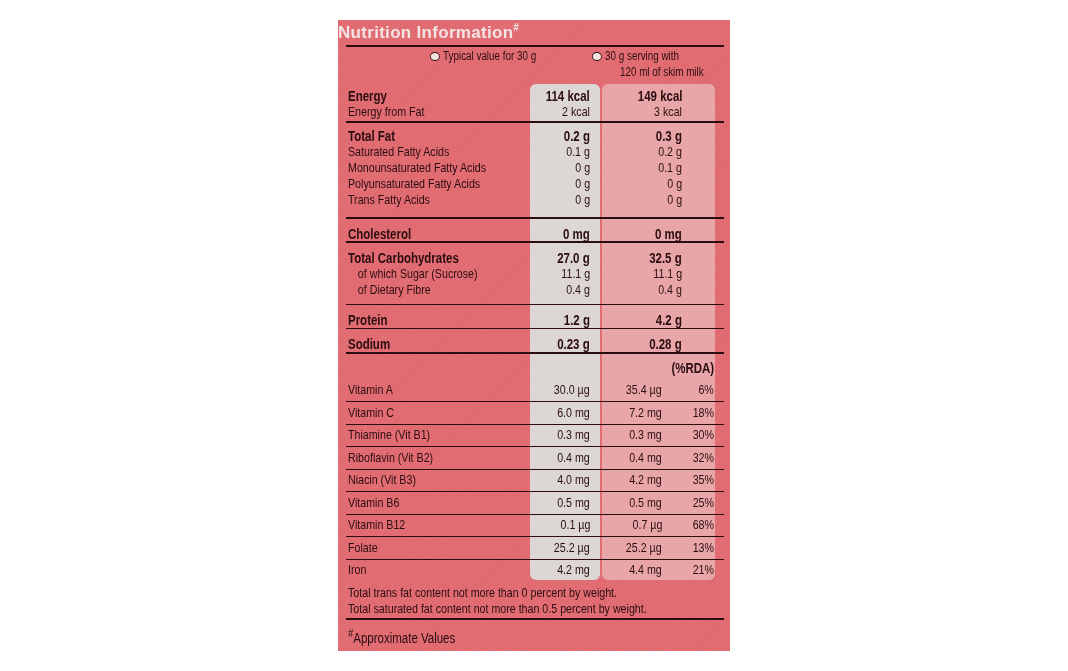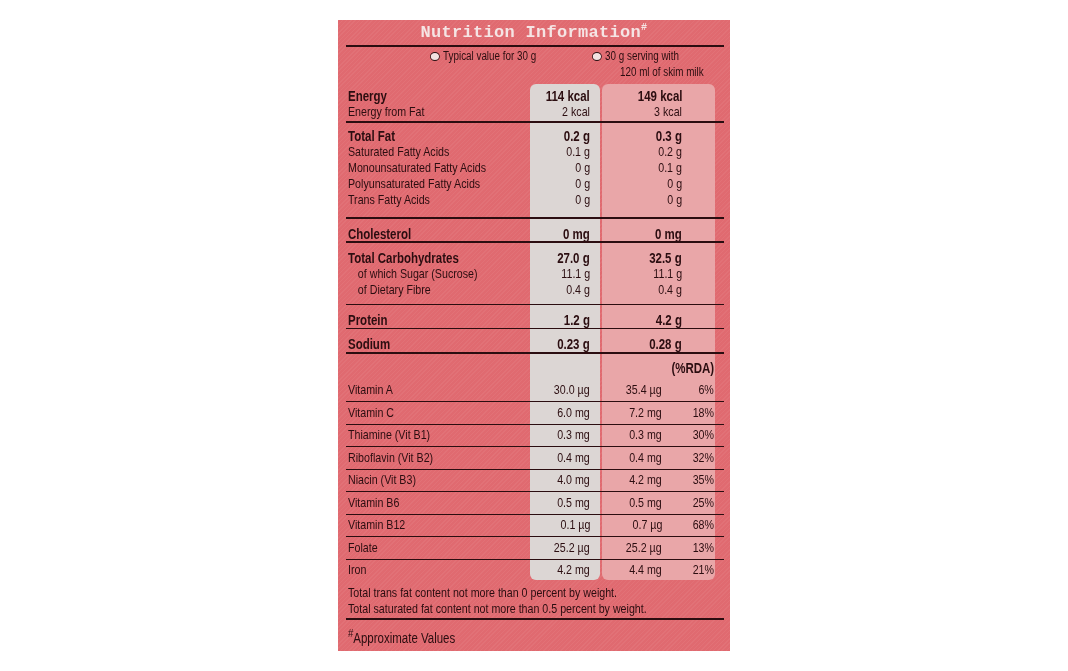--- a/index.html
+++ b/index.html
@@ -7,22 +7,22 @@
     width:1068px; height:671px; background:#ffffff; position:relative; overflow:hidden;
     font-family:"Liberation Sans", sans-serif;
   }
   .panel {
     position:absolute; left:338px; top:20px; width:392px; height:631px;
     background:#e06a70;
     background-image: repeating-linear-gradient(135deg, rgba(255,255,255,0.05) 0 1px, rgba(0,0,0,0) 1px 3px);
     color:#2b0d10;
   }
   .title {
-    position:absolute; left:0; top:2px; width:392px; text-align:center;
-    font-family:Liberation Mono, monospace; font-weight:bold; font-size:17px; color:#f5e4e4; letter-spacing:0.3px;
+    position:absolute; left:0; top:2px; width:392px; 
+    font-family:Liberation Sans, sans-serif; font-weight:bold; font-size:17px; color:#f5e4e4; letter-spacing:0.3px;
   }
   .title sup { font-size:10px; }
   .hr { position:absolute; left:8px; width:378px; height:2px; background:#2b0d10; }
   .hr.thin { height:1px; }
   .colbg1 { position:absolute; left:192px; top:64px; width:70px; height:496px; background:#dcd6d4; border-radius:6px; }
   .colbg2 { position:absolute; left:264px; top:64px; width:113px; height:496px; background:#e9a6a8; border-radius:6px; }
   .hdr { position:absolute; font-size:12px; color:#2b0d10; transform:scaleX(0.82); transform-origin:left top; white-space:nowrap; }
   .dot { display:inline-block; width:10px; height:7px; border:1px solid #2b0d10; border-radius:50%; background:#f2e2e2; margin-right:4px; vertical-align:middle; }
   .row { position:absolute; left:10px; width:372px; font-size:14px; line-height:16px; white-space:nowrap; }
   .row .lbl { position:absolute; left:0; transform:scaleX(0.82); transform-origin:left; }

